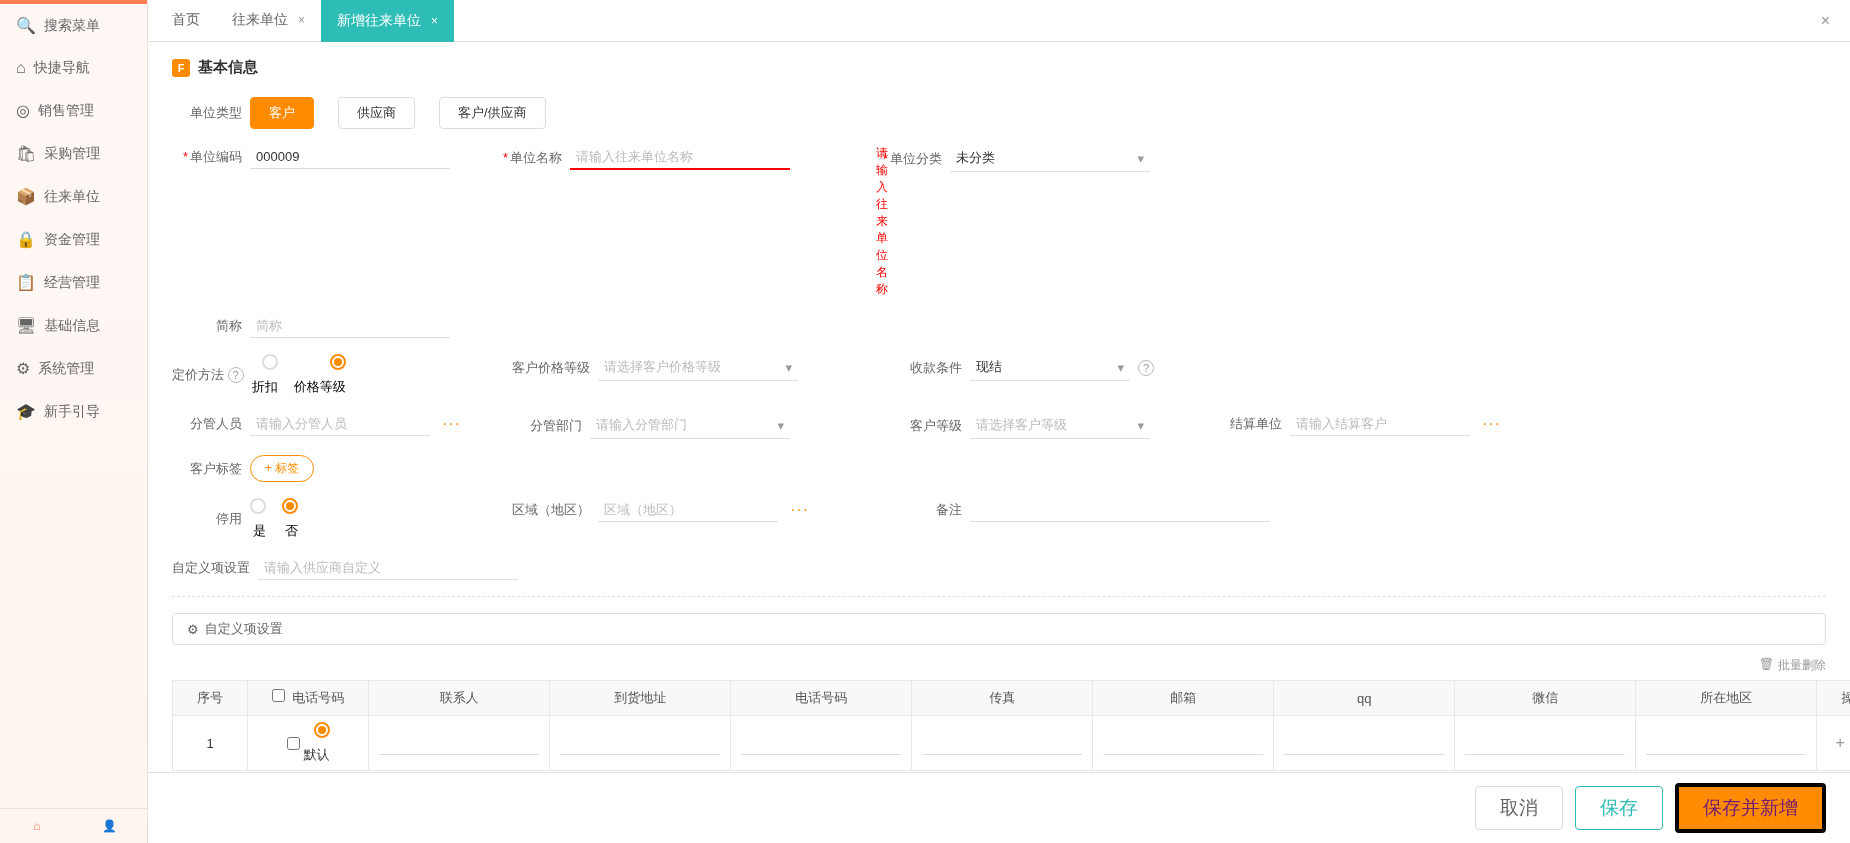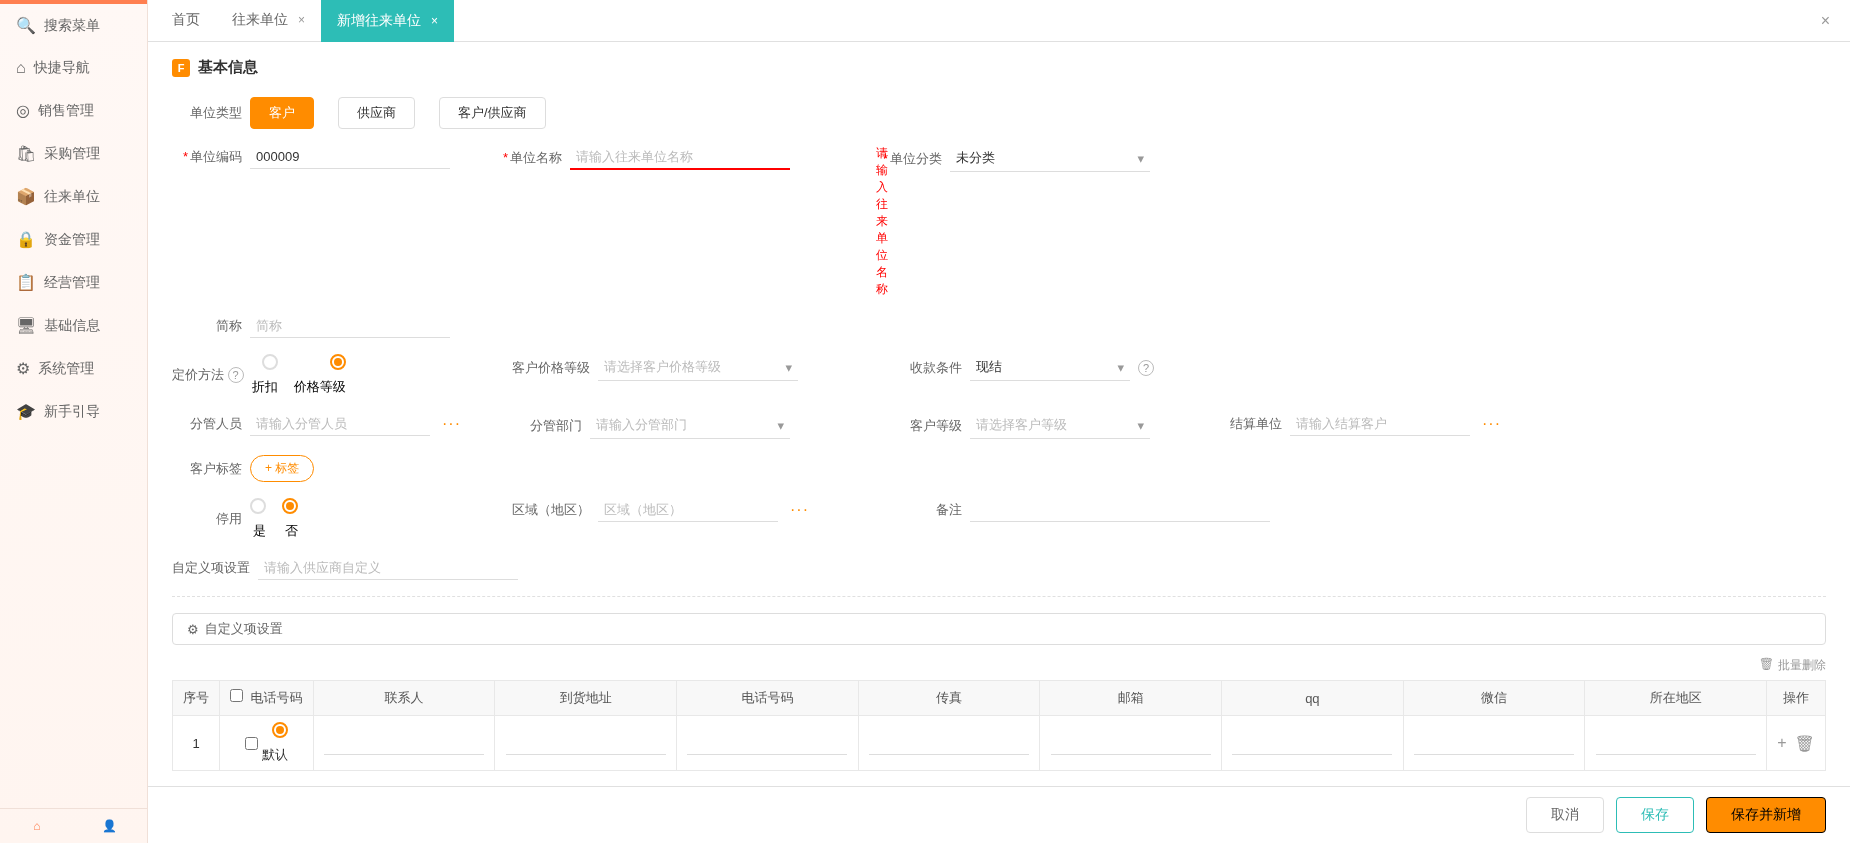--- a/index.html
+++ b/index.html
@@ -254,21 +254,21 @@
 
     
     .data-table {
       width: 100%;
       border-collapse: collapse;
       font-size: 13px;
     }
     .data-table th {
       background: #f8f8f8;
       border: 1px solid #e8e8e8;
-      padding: 8px 10px;
+      padding: 8px 24px;
       text-align: center;
       color: #555;
       font-weight: normal;
       white-space: nowrap;
     }
     .data-table td {
       border: 1px solid #e8e8e8;
       padding: 6px 10px;
       text-align: center;
       color: #333;
@@ -298,37 +298,37 @@
       padding: 10px 24px;
       border-top: 1px solid #e0e0e0;
       background: #fff;
       gap: 12px;
       flex-shrink: 0;
     }
     .btn {
       padding: 8px 24px;
       border-radius: 4px;
       cursor: pointer;
-      font-size: 14px;
+      font-size: 19px;
       border: none;
     }
     .btn-default {
       background: #fff;
       border: 1px solid #ddd;
       color: #666;
     }
     .btn-primary {
       background: #fff;
       border: 1px solid #2dbdb6;
       color: #2dbdb6;
     }
     .btn-orange {
       background: #ff8c00;
-      color: #000000;
-      border: 1px solid #000000;
+      color: #701a75;
+      border: 4px solid #000000;
     }
 
     
     .q-mark {
       width: 16px; height: 16px;
       border: 1px solid #bbb;
       border-radius: 50%;
       display: inline-flex;
       align-items: center;
       justify-content: center;

